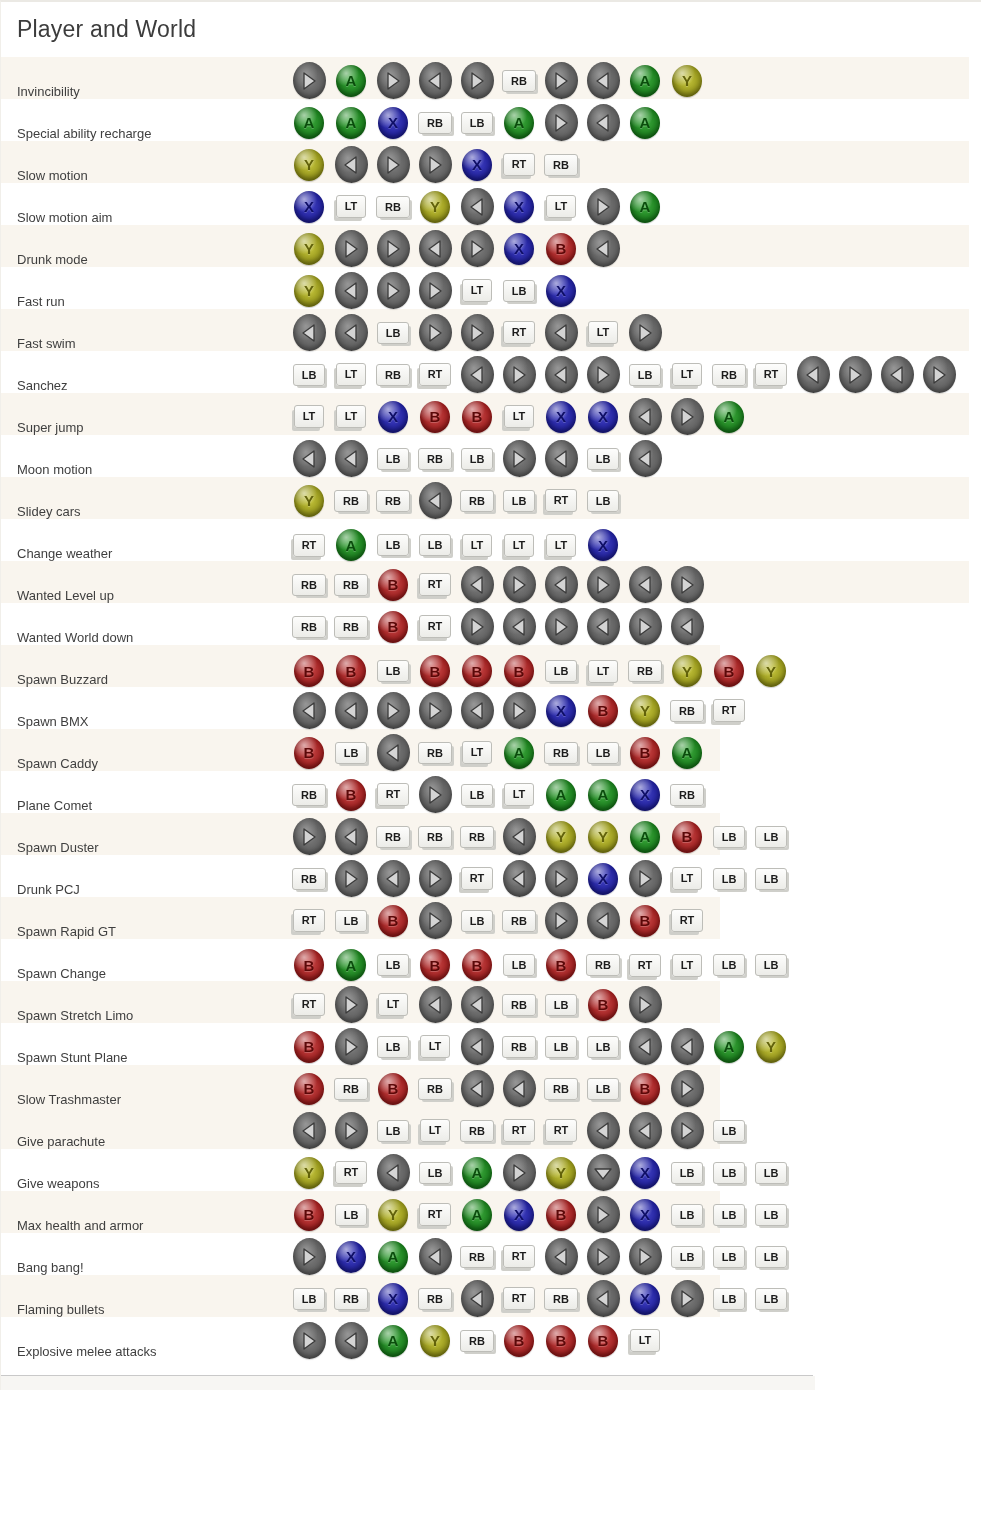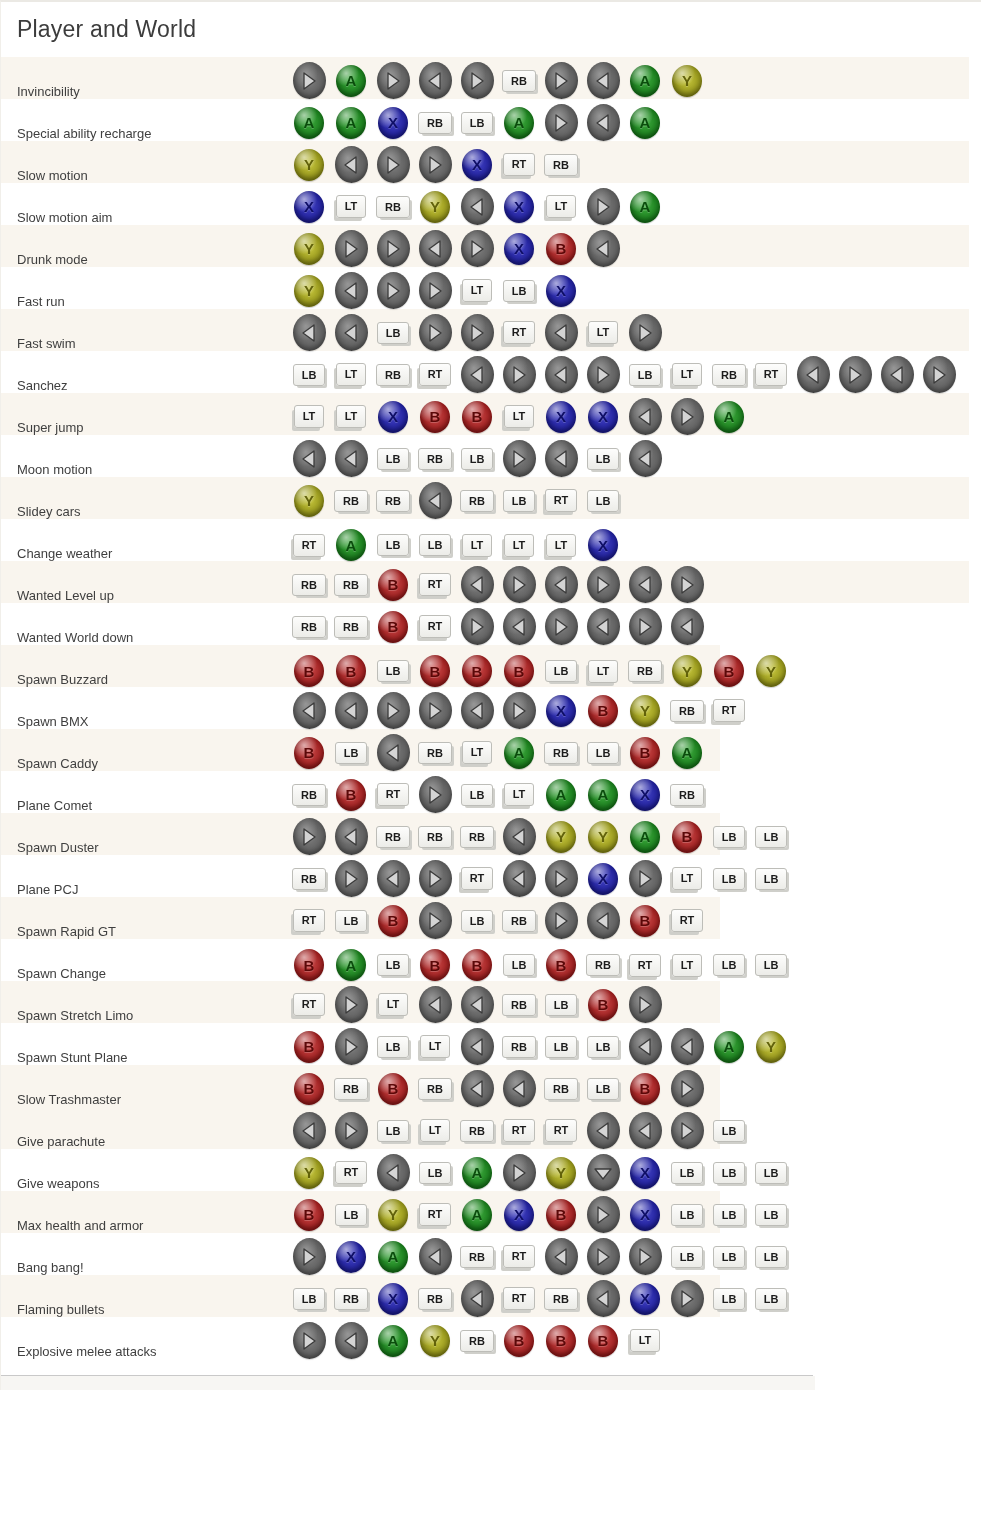--- a/index.html
+++ b/index.html
@@ -976,21 +976,21 @@
             </span>
             <span class="slot">
               <span class="key bumper">LB</span>
             </span>
             <span class="slot">
               <span class="key bumper">LB</span>
             </span>
           </div>
         </div>
         <div class="row even">
-          <div class="label">Plane PCJ</div>
+          <div class="label">Drunk PCJ</div>
           <div class="btns">
             <span class="slot">
               <span class="key bumper">RB</span>
             </span>
             <span class="slot">
               <span class="dpad">
                 <svg width="20" height="22" viewBox="0 0 20 22">
                   <polygon points="5,3 5,19 16,11" fill="#d4d4d4" stroke="#3a3a3a" stroke-width="1.3" stroke-linejoin="round"></polygon>
                 </svg>
               </span>

